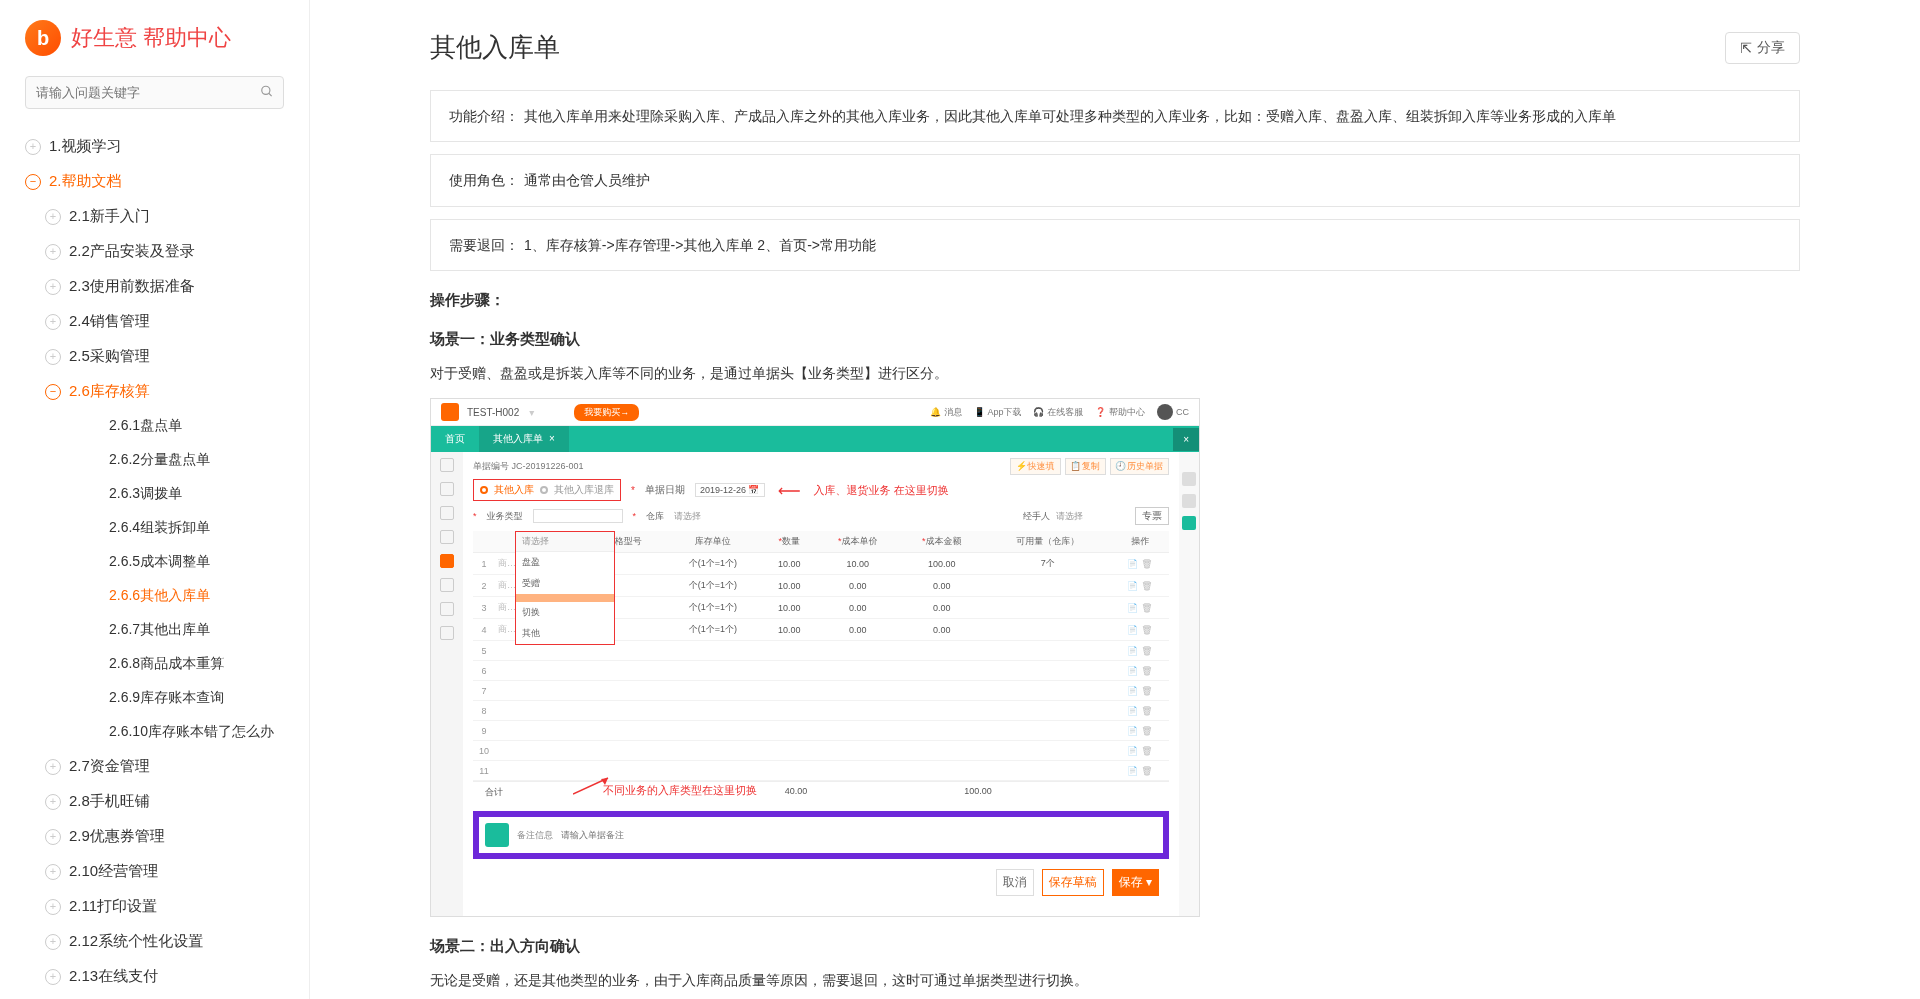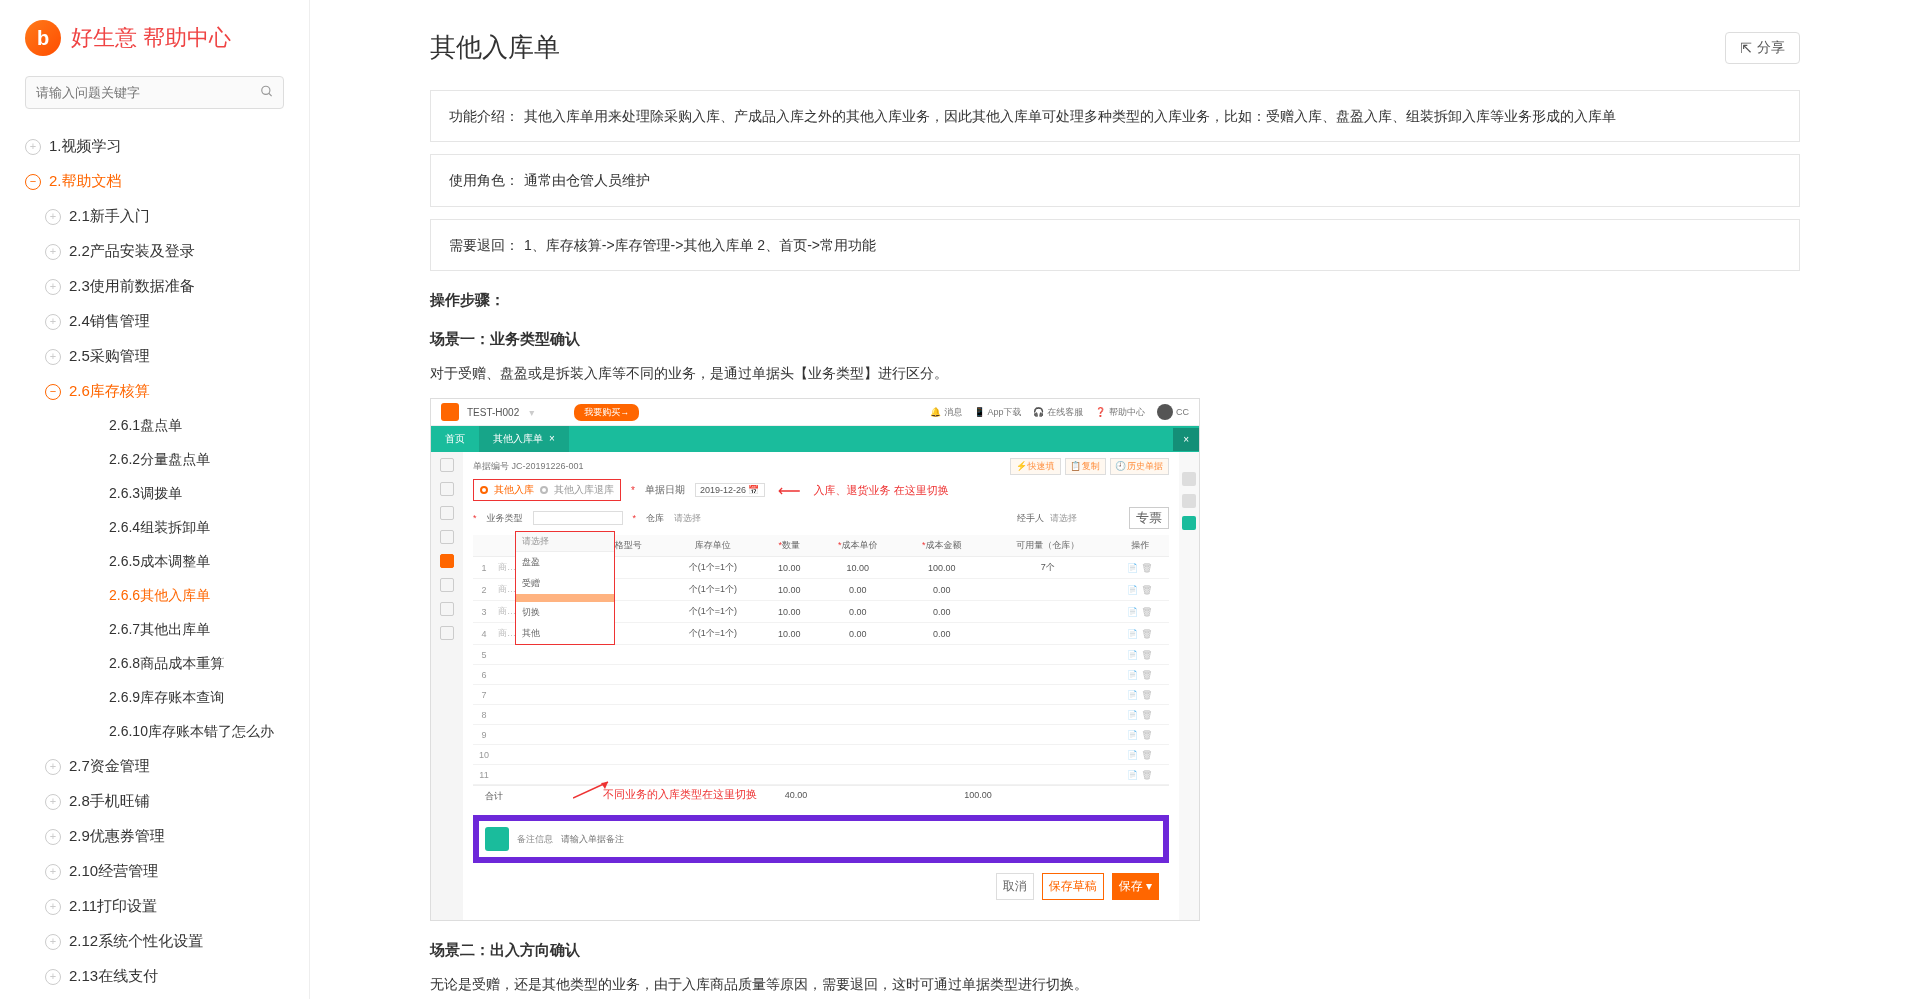--- a/index.html
+++ b/index.html
@@ -47,21 +47,21 @@
 .ss-row1 { display: flex; align-items: center; gap: 10px; position: relative; }
 .red-box { border: 1.5px solid #e33; padding: 3px 6px; display: inline-flex; align-items: center; gap: 6px; }
 .radio-dot { width: 8px; height: 8px; border-radius: 50%; border: 2px solid #ff6600; display: inline-block; }
 .radio-dot.empty { border-color: #bbb; }
 .date-inp { border: 1px solid #ddd; padding: 1px 4px; font-size: 9px; color: #555; }
 .arrow-red { color: #e33; font-size: 16px; margin: 0 3px; }
 .anno-red { color: #e33; font-size: 11px; }
 .ss-row2 { display: flex; align-items: center; gap: 10px; margin-top: 6px; font-size: 9px; color: #666; }
 .ss-row2 .inp { border: 1px solid #ddd; width: 90px; height: 14px; }
 .ss-row2 .r { margin-left: auto; display: flex; gap: 6px; align-items: center; }
-.mini-btn { border: 1px solid #ccc; padding: 1px 6px; font-size: 13px; color: #666; background: #fff; }
+.mini-btn { border: 1px solid #ccc; padding: 1px 6px; font-size: 10px; color: #666; background: #fff; }
 .dropdown { border: 1.5px solid #e33; width: 100px; position: absolute; background: #fff; top: 24px; left: 42px; z-index: 10; font-size: 9px; }
 .dropdown .dh { border-bottom: 1px solid #eee; padding: 3px 6px; background: #f9f9f9; color: #999; }
 .dropdown .di { padding: 4px 6px; }
 .dropdown .di.sel { background: #ffb380; }
 .tbl { width: 100%; border-collapse: collapse; font-size: 9px; margin-top: 6px; }
 .tbl th { background: #fafafa; padding: 4px 3px; color: #666; font-weight: normal; border-bottom: 1px solid #eee; text-align: center; }
 .tbl td { padding: 4px 3px; border-bottom: 1px solid #f2f2f2; text-align: center; color: #555; height: 20px; }
 .tbl td.lnum { text-align: center; color: #999; width: 22px; }
 .tbl .ico-cell { color: #bbb; }
 .anno-row { position: relative; }

